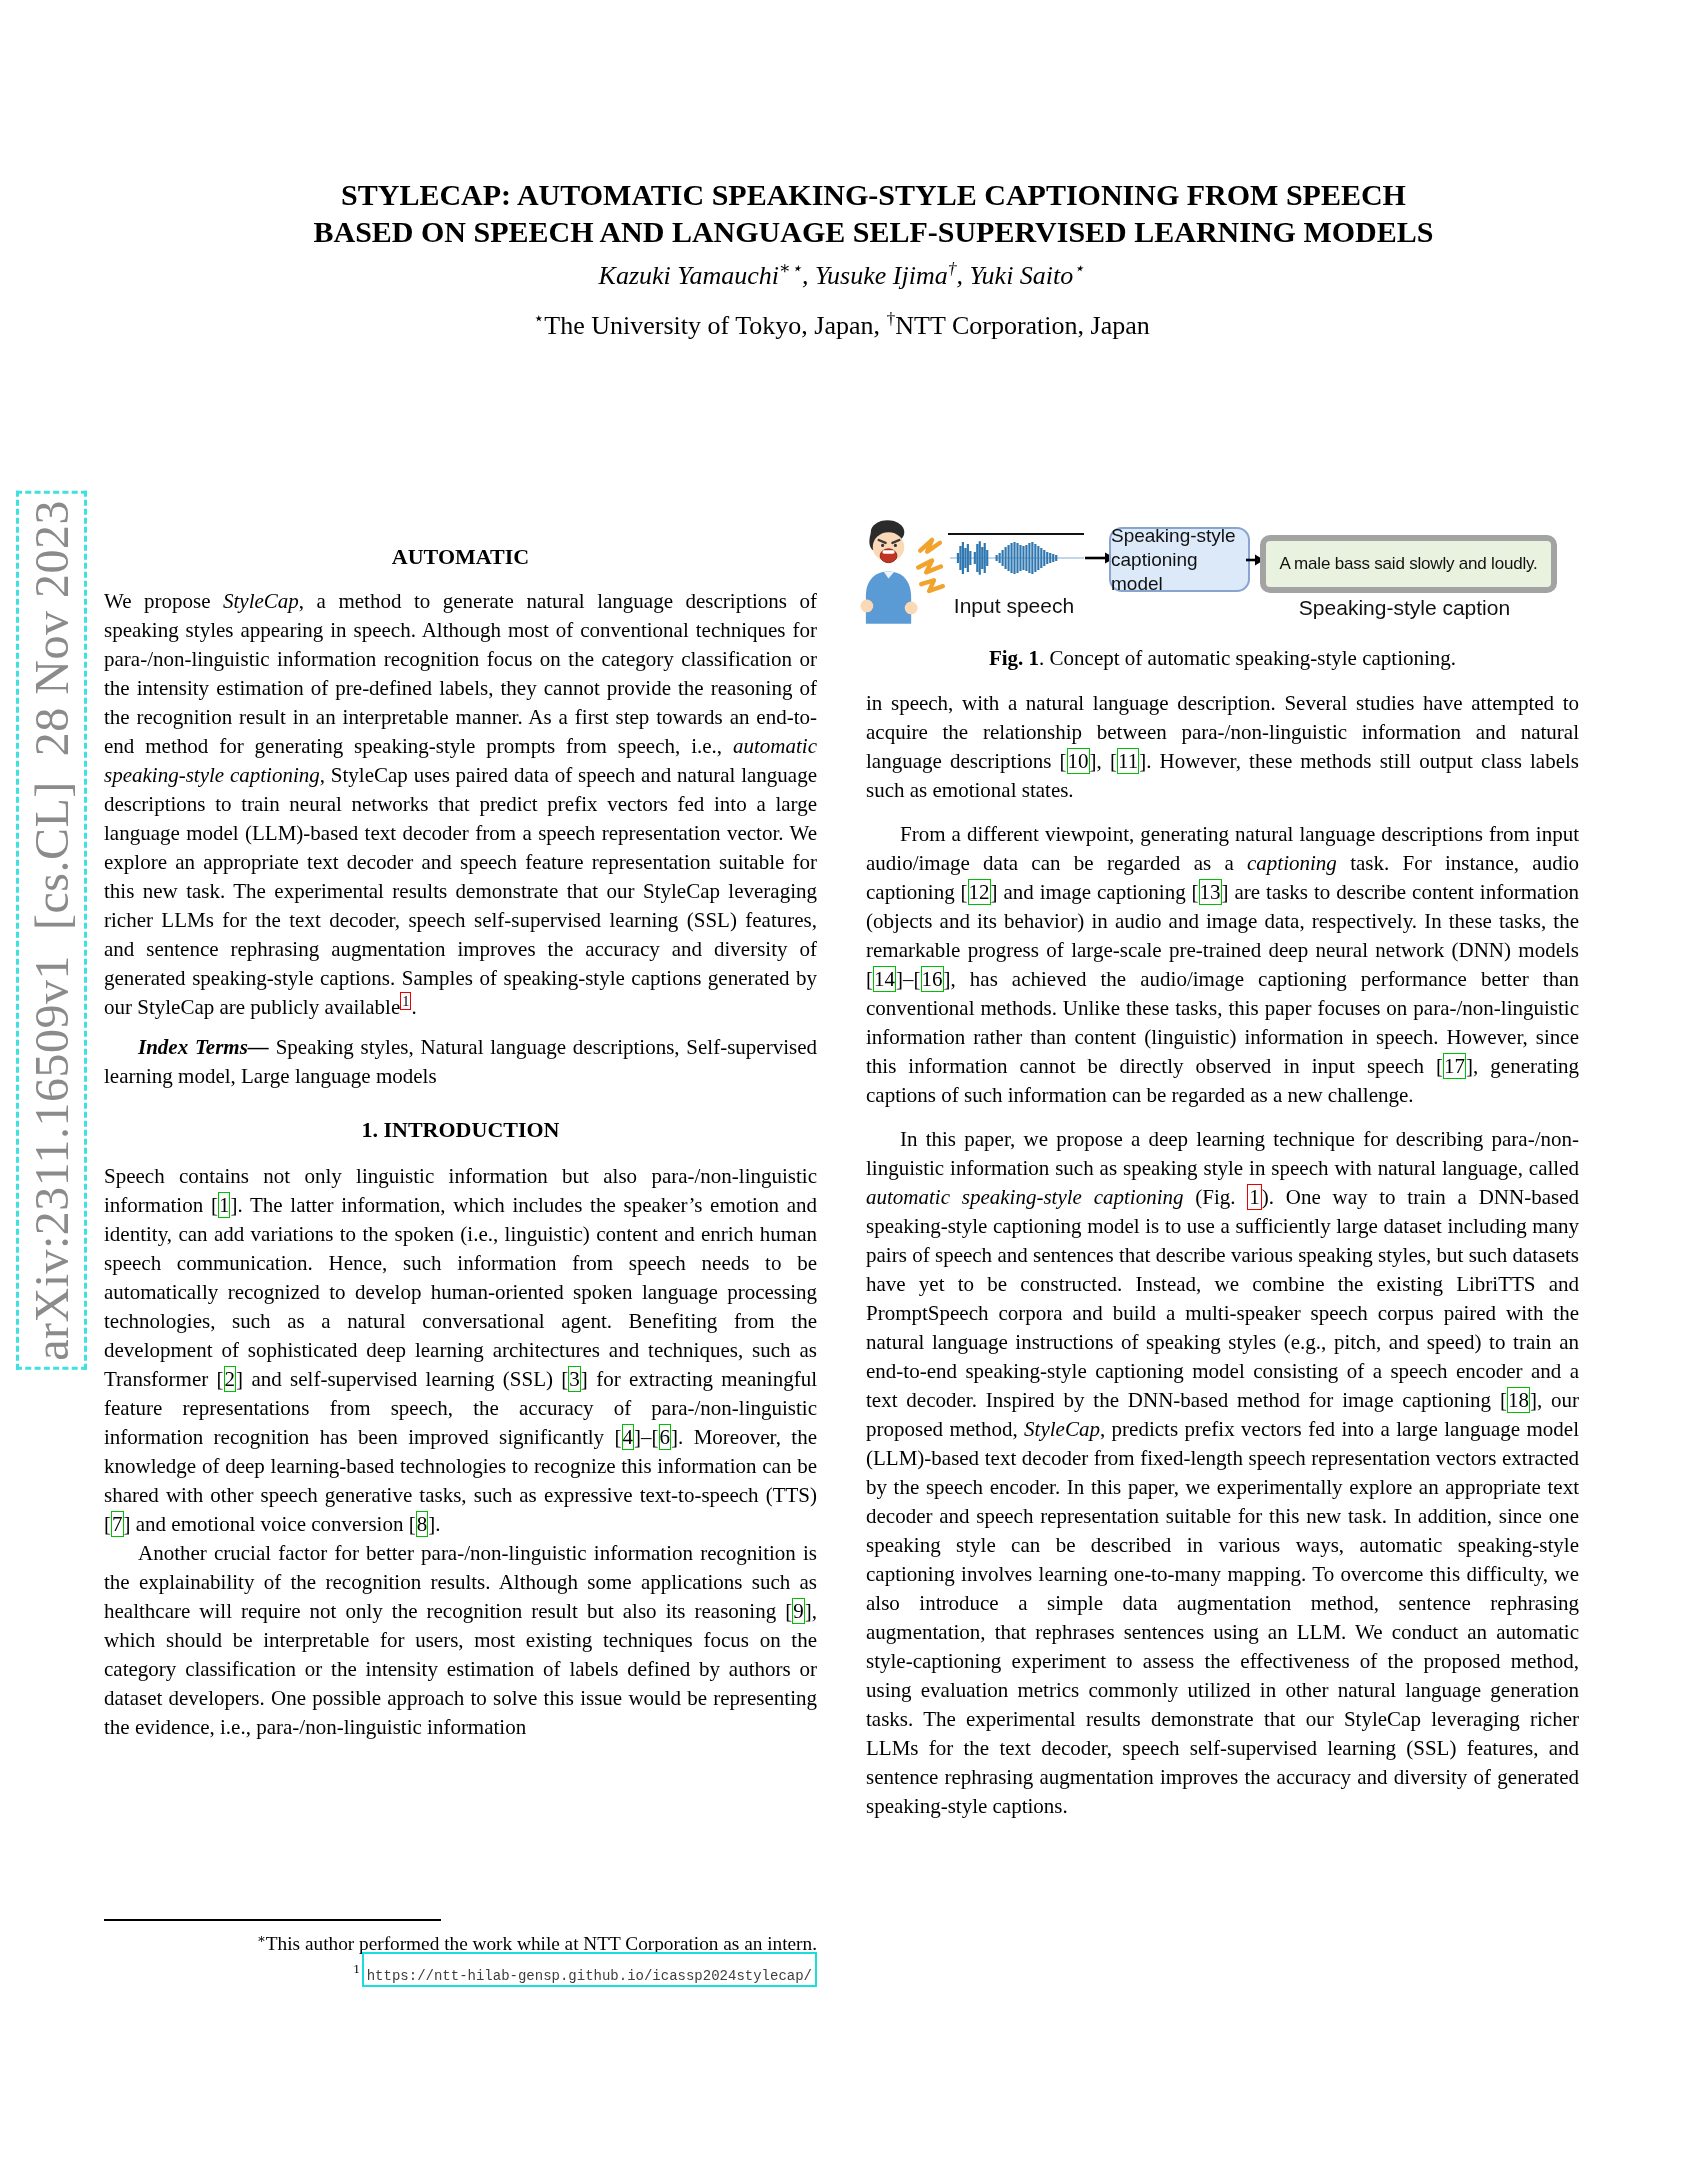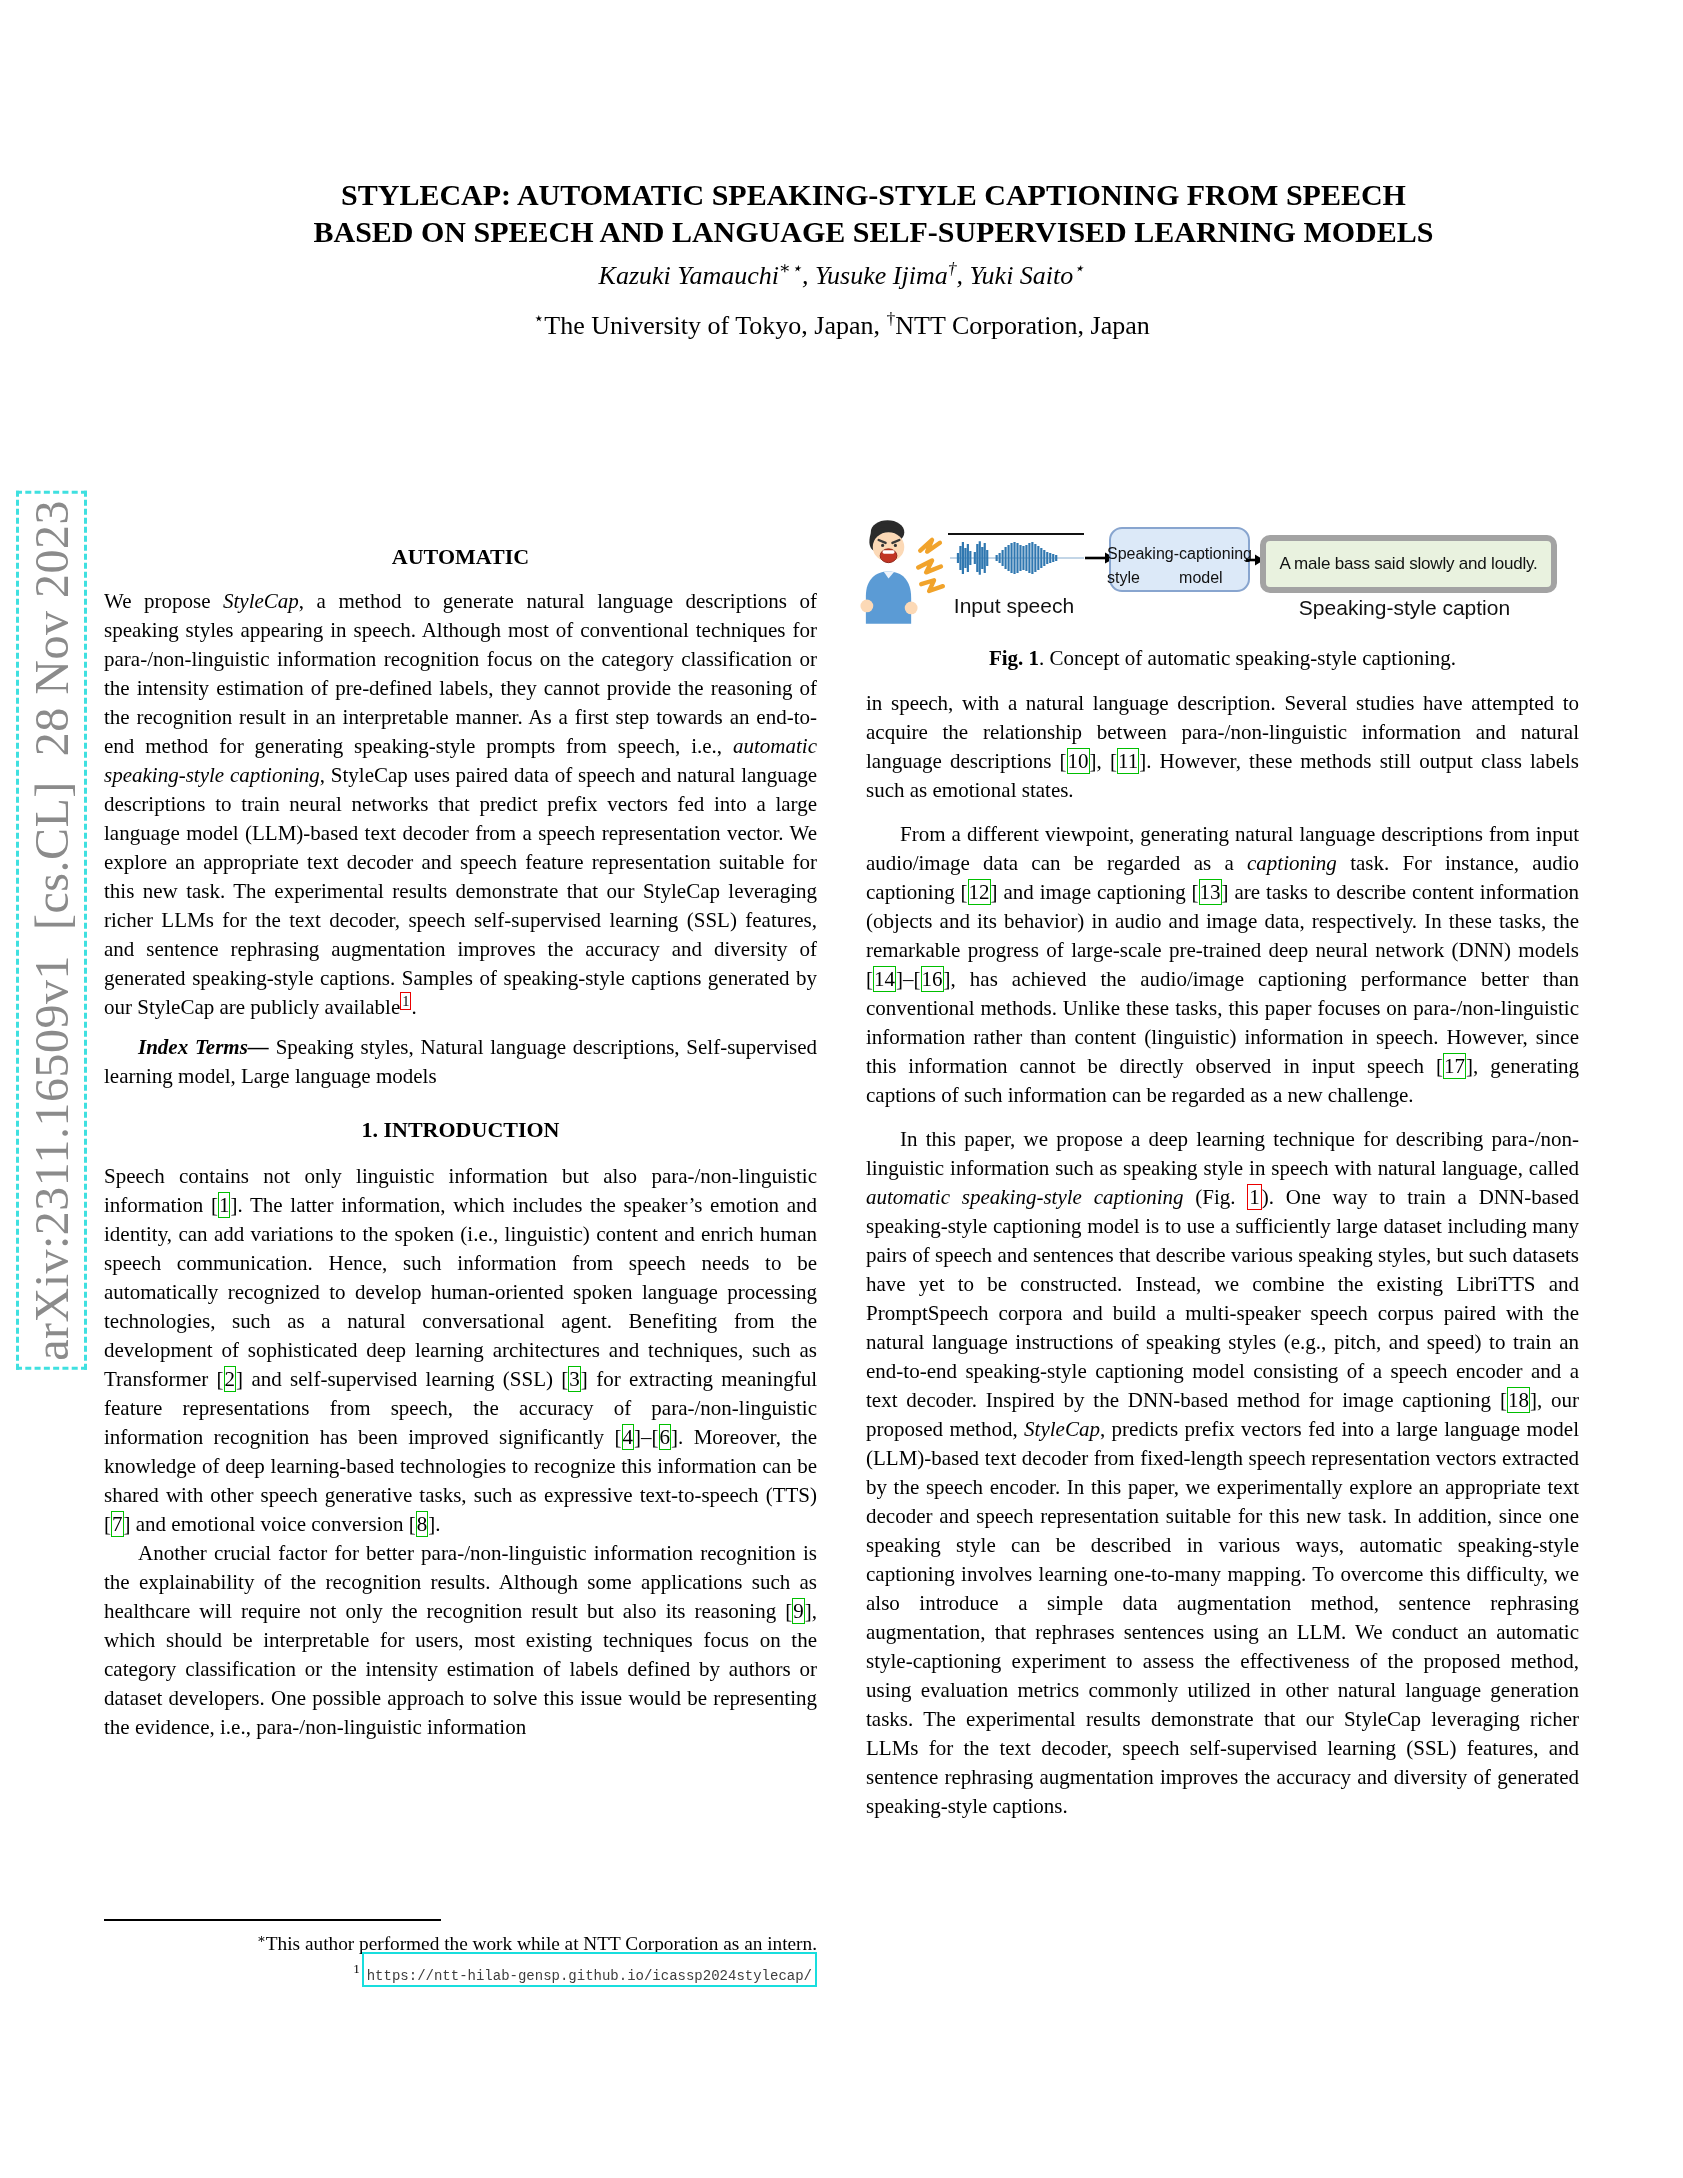--- a/index.html
+++ b/index.html
@@ -42,23 +42,23 @@
   
   .figure{position:relative;height:123px;}
   .person{position:absolute;left:-8px;top:10px;width:63px;height:109px;}
   .waves{position:absolute;left:50px;top:24px;width:38px;height:65px;}
   .topline{position:absolute;left:82px;top:26px;width:136px;border-top:2px solid #111;}
   .waveform{position:absolute;left:84px;top:29px;width:134px;height:44px;}
   .arrow{position:absolute;}
   .a1{left:219px;top:44px;}
   .a2{left:380px;top:46px;}
   .model-box{position:absolute;left:243px;top:20px;width:137px;height:61px;background:#dce9f8;
-             border:2px solid #88a5cf;border-radius:13px;display:flex;flex-direction:row;
-             align-items:flex-end;justify-content:center;
-             font-family:"Liberation Sans",sans-serif;font-size:16px;line-height:24px;color:#111;}
+             border:2px solid #88a5cf;border-radius:13px;display:flex;flex-direction:column;
+             align-items:flex-start;justify-content:center;
+             font-family:"Liberation Sans",sans-serif;font-size:19px;line-height:24px;color:#111;}
   .caption-box{position:absolute;left:394px;top:28px;width:285px;height:46px;background:#e9f2df;
              border:6px solid #a3a3a3;border-radius:10px;display:flex;align-items:center;
              justify-content:center;font-family:"Liberation Sans",sans-serif;font-size:17px;
              letter-spacing:-0.2px;white-space:nowrap;color:#111;}
   .fig-label{position:absolute;font-family:"Liberation Sans",sans-serif;font-size:21px;color:#111;}
   .lbl-input{left:59px;top:87px;width:178px;text-align:center;}
   .lbl-cap{left:404px;top:89px;width:269px;text-align:center;}
   .fig-caption{text-align:center;font-size:21px;margin:16px 0 18px 0;}
 
   

